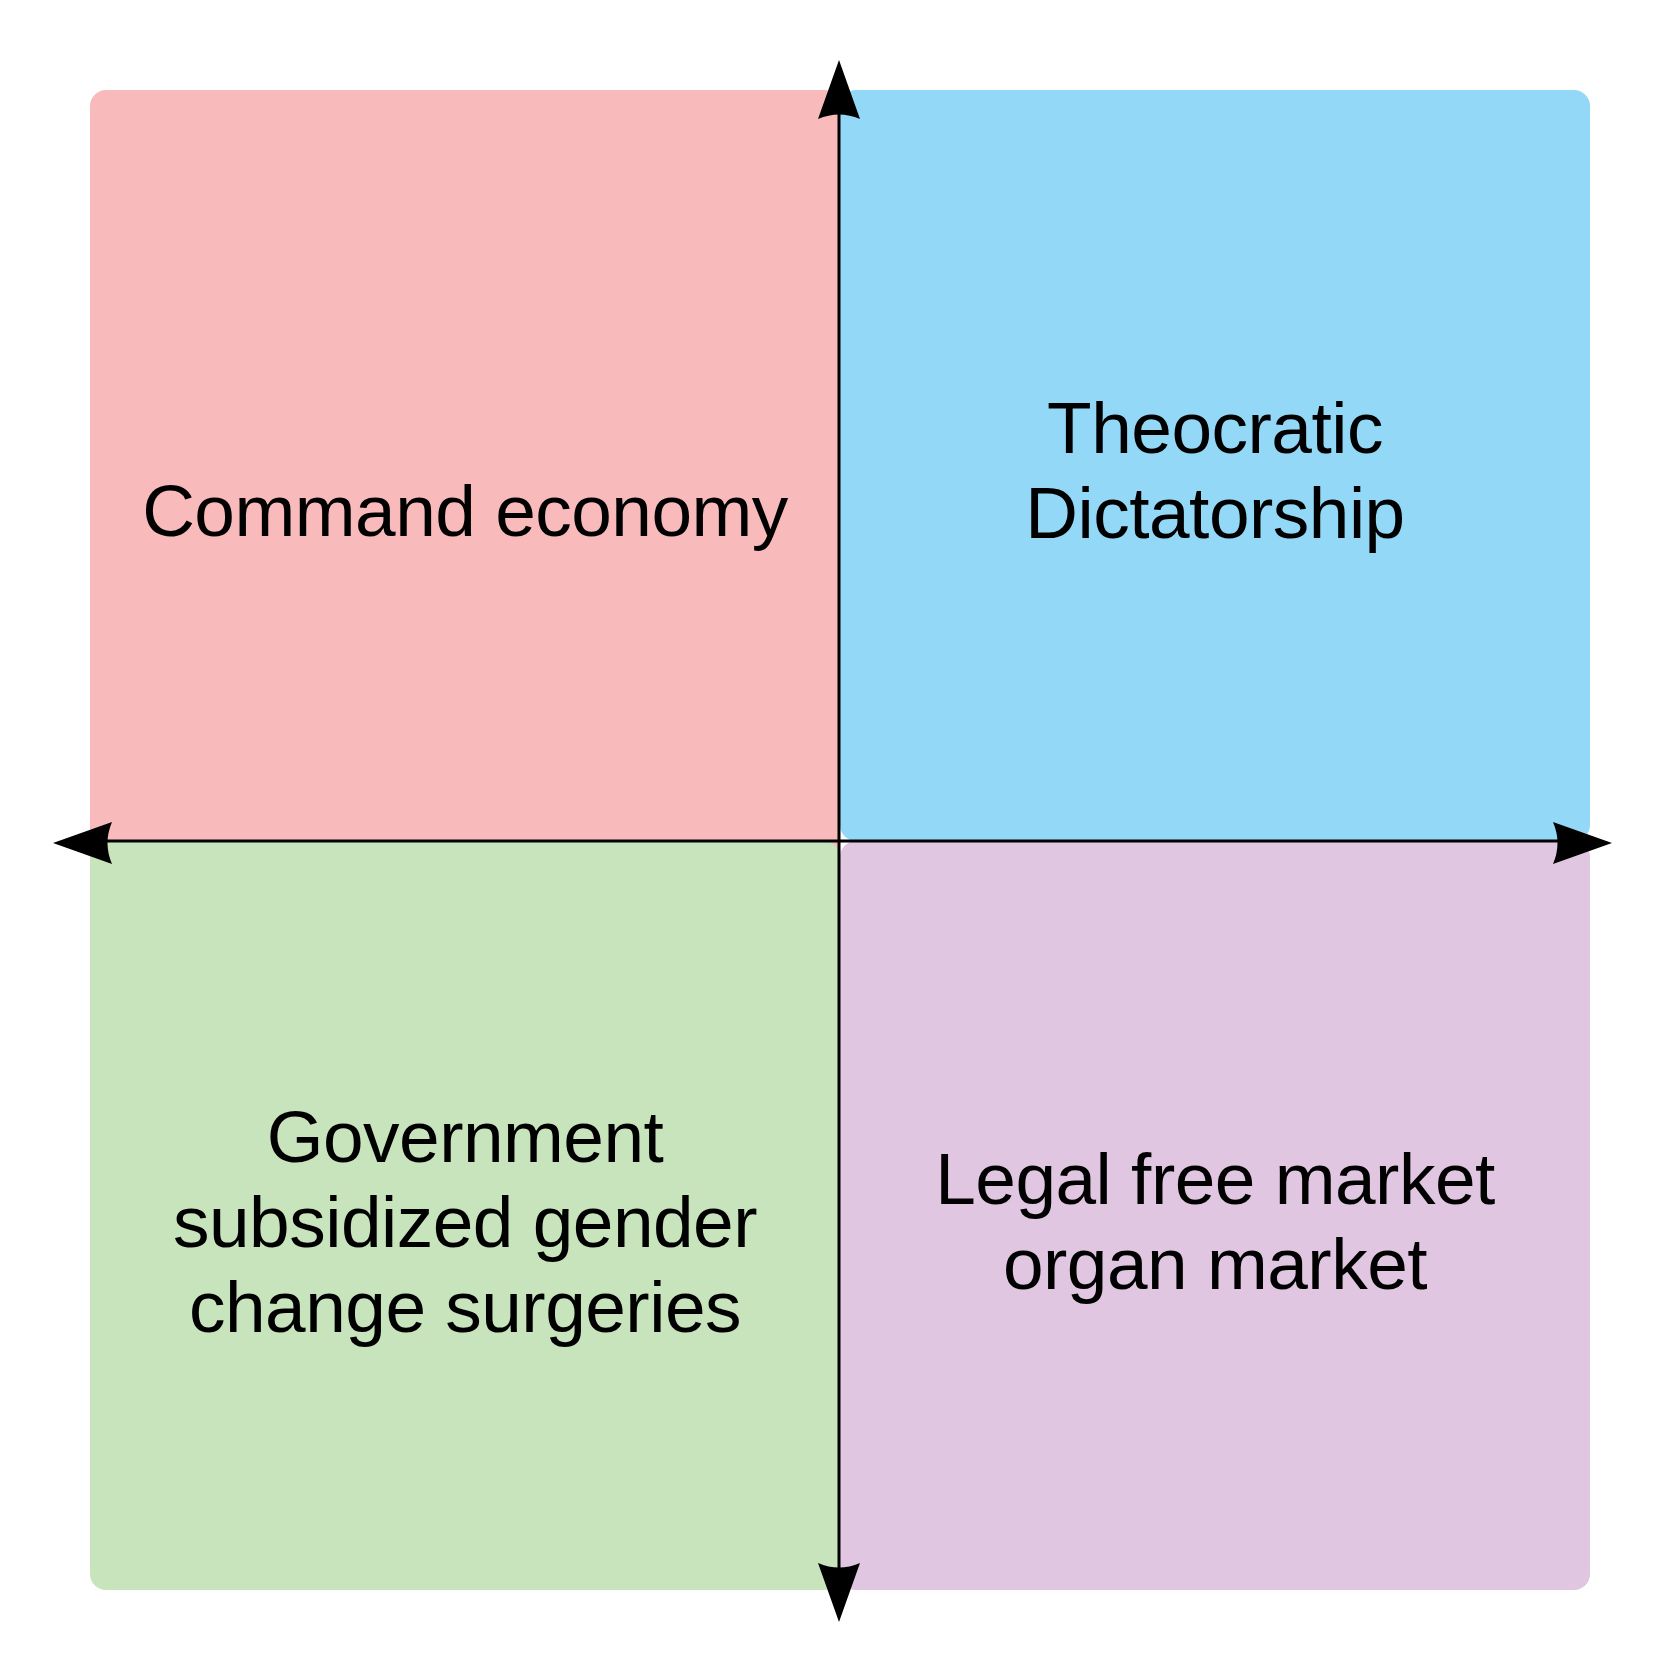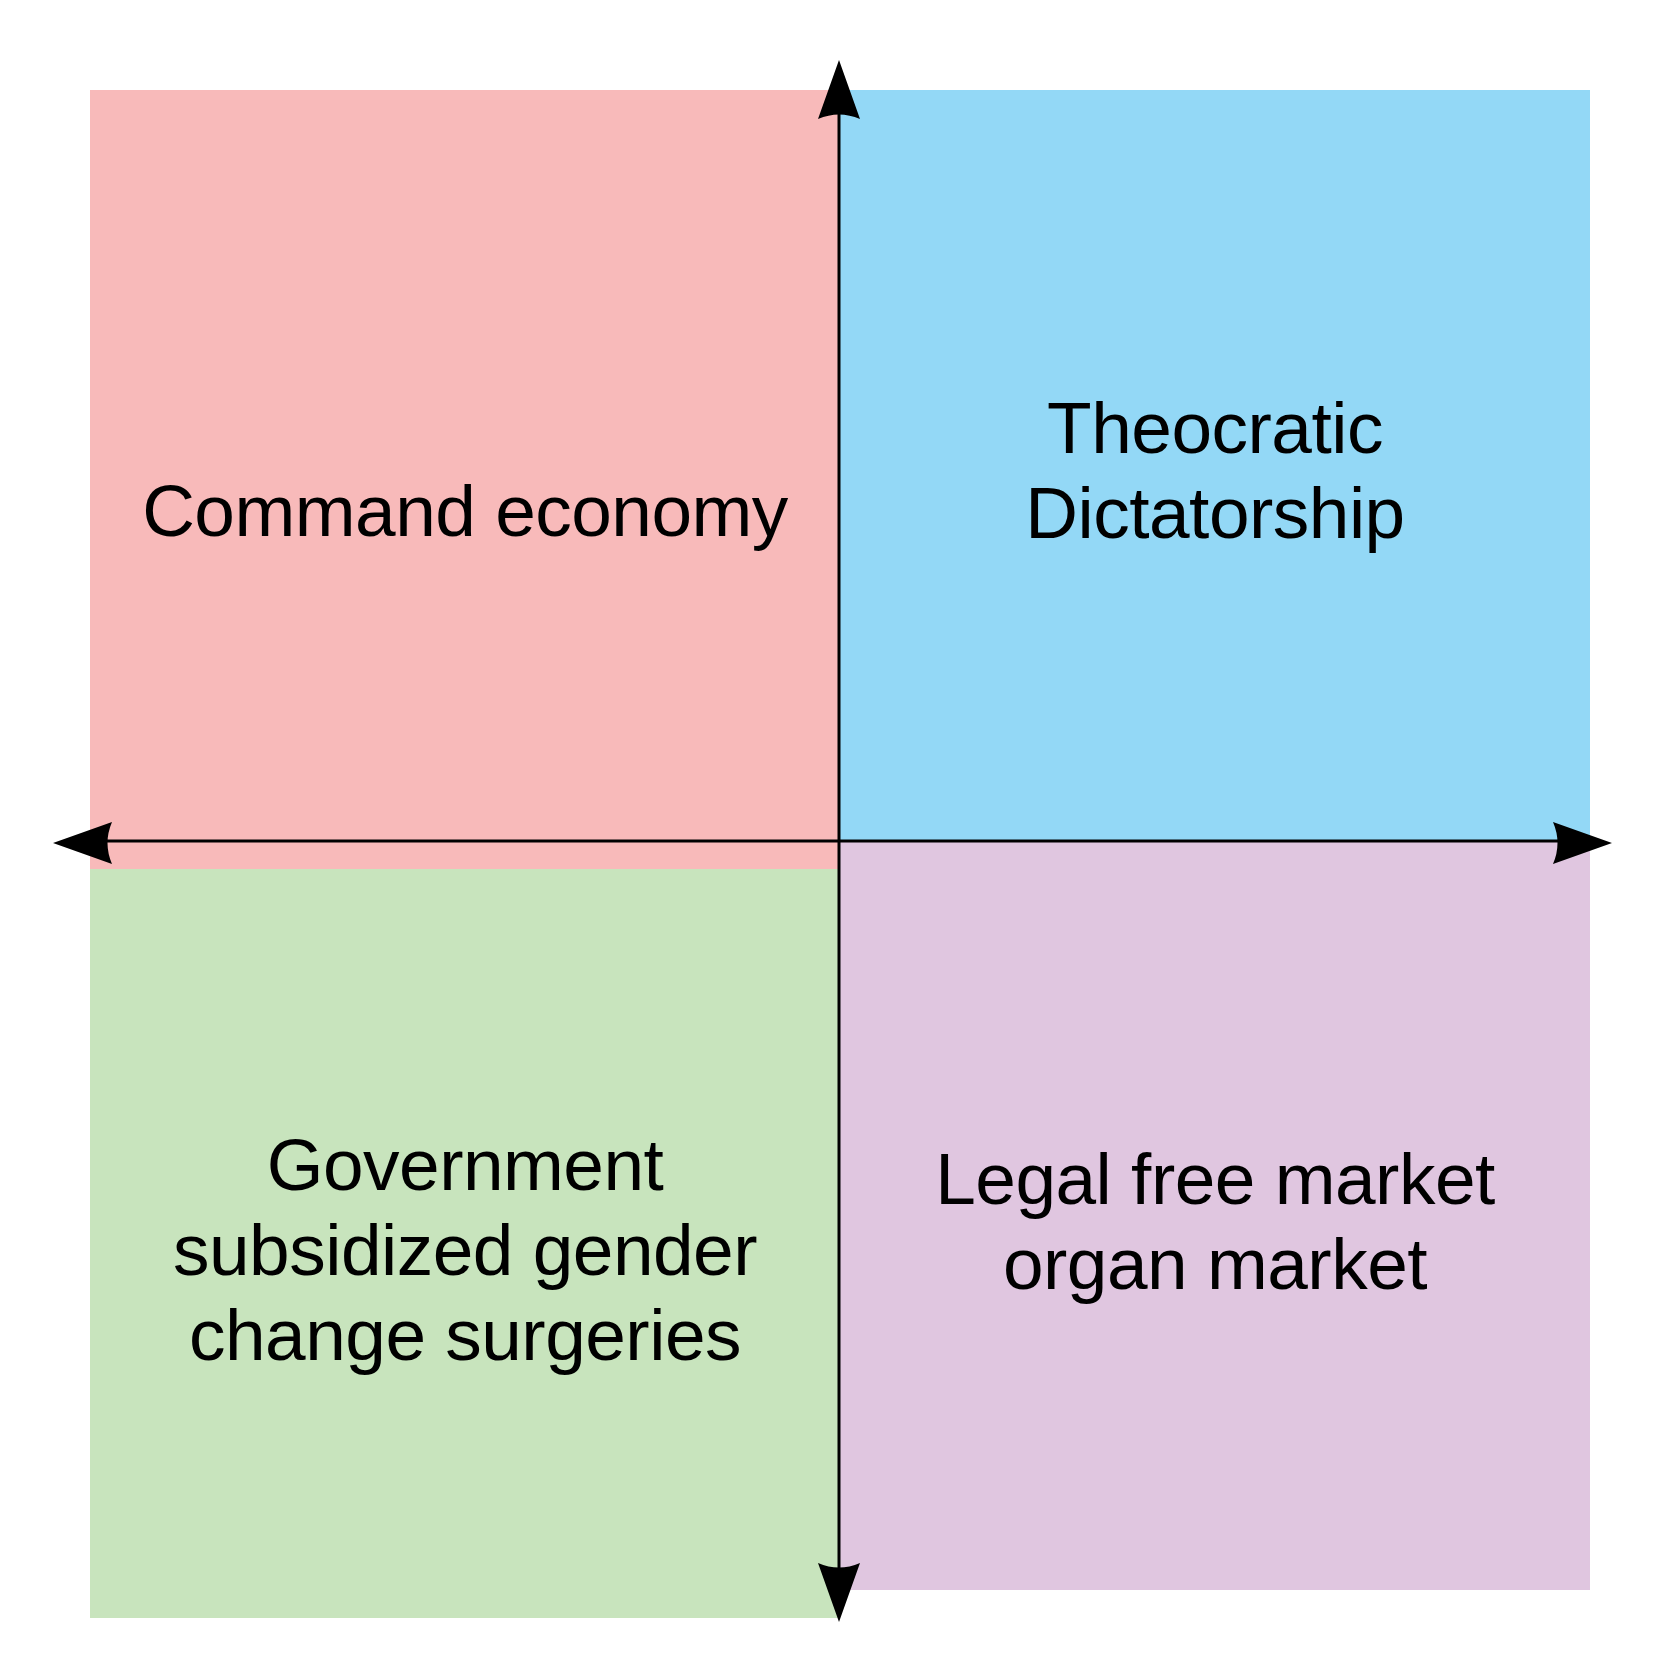--- a/index.html
+++ b/index.html
@@ -1,17 +1,17 @@
 <!DOCTYPE html>
 <html><head>
 <meta charset="utf-8">
 <style>
   html, body { margin:0; padding:0; background:#ffffff; }
   body { width:1680px; height:1680px; position:relative; overflow:hidden; font-family:"Liberation Sans", "DejaVu Sans", sans-serif; }
-  .quad { position:absolute; display:flex; align-items:center; justify-content:center; text-align:center; }
+  .quad { position:absolute; display:flex; align-items:center; justify-content:center; text-align:center;border-radius:16px; }
   .label { color:#000; font-size:73px; line-height:85px; white-space:pre-line; letter-spacing:-0.5px; }
   #q-tl { left:90px; top:90px; width:750px; height:796px; }
   #q-tr { left:840px; top:90px; width:750px; height:751px; }
   #q-bl { left:90px; top:841px; width:750px; height:749px; }
   #q-br { left:840px; top:841px; width:750px; height:749px; }
   #q-tl .label { position:absolute; top:420px; width:100%; transform:translateY(-50%); }
   #q-tr .label { position:absolute; top:380px; width:100%; transform:translateY(-50%); }
   #q-bl .label { position:absolute; top:380px; width:100%; transform:translateY(-50%); }
   #q-br .label { position:absolute; top:380px; width:100%; transform:translateY(-50%); }
   svg.axes { position:absolute; left:0; top:0; }
@@ -19,21 +19,21 @@
 </head>
 <body>
 
 <div class="quad" id="q-tl" style="background: rgb(248, 186, 186);">
   <span class="label">Command economy</span>
 </div>
 <div class="quad" id="q-tr" style="background: rgb(147, 216, 246);">
   <span class="label">Theocratic
 Dictatorship</span>
 </div>
-<div class="quad" id="q-bl" style="background: rgb(200, 228, 189); margin-top: 28px;">
+<div class="quad" id="q-bl" style="background: rgb(200, 228, 189);">
   <span class="label">Government
 subsidized gender
 change surgeries</span>
 </div>
 <div class="quad" id="q-br" style="background: rgb(224, 198, 224);">
   <span class="label">Legal free market
 organ market</span>
 </div>
 
 <svg class="axes" width="1680" height="1680" viewBox="0 0 1680 1680">

